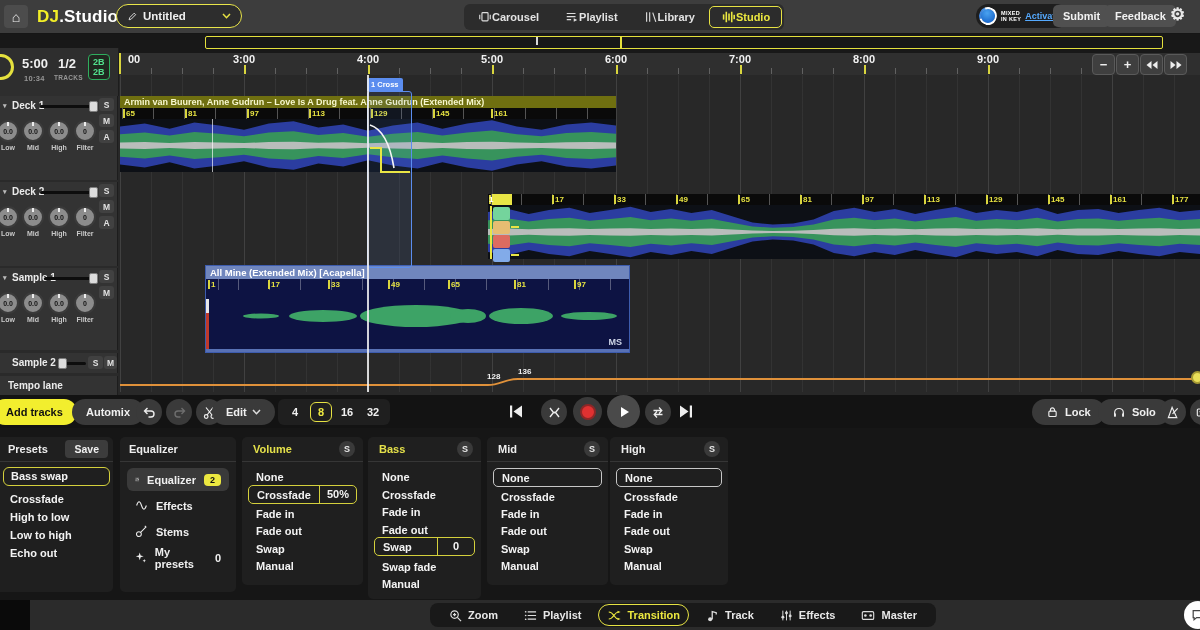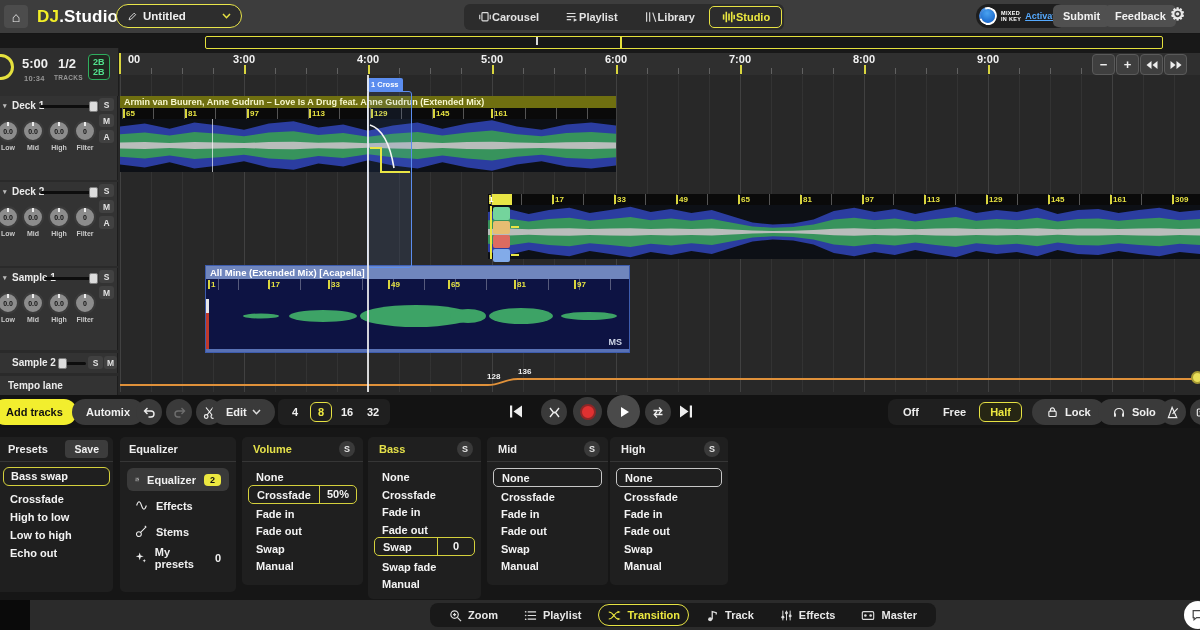--- a/index.html
+++ b/index.html
@@ -276,21 +276,21 @@
           <span class="bn" style="left:377px;">97</span>
         <div class="btk" style="left:436px;"></div>
           <span class="bn" style="left:439px;">113</span>
         <div class="btk" style="left:498px;"></div>
           <span class="bn" style="left:501px;">129</span>
         <div class="btk" style="left:560px;"></div>
           <span class="bn" style="left:563px;">145</span>
         <div class="btk" style="left:622px;"></div>
           <span class="bn" style="left:625px;">161</span>
         <div class="btk" style="left:684px;"></div>
-          <span class="bn" style="left:687px;">309</span>
+          <span class="bn" style="left:687px;">177</span>
       </div>
       <div class="wavebox" style="top:23px;height:54px;">
         <svg id="wave2" width="100%" height="100%" viewBox="0 0 712 54" preserveAspectRatio="none">
             <polygon points="0.0,7.1 20.3,3.9 40.7,9.1 61.0,4.9 81.4,2.8 101.7,8.1 122.1,4.9 142.4,1.8 162.7,7.1 183.1,3.9 203.4,8.1 223.8,4.9 244.1,11.3 264.5,17.5 284.8,19.6 305.1,18.6 325.5,14.4 345.8,6.0 366.2,2.8 386.5,7.1 406.9,3.9 427.2,9.1 447.5,4.9 467.9,1.8 488.2,8.1 508.6,4.9 528.9,7.1 549.3,2.8 569.6,9.1 589.9,4.9 610.3,3.9 630.6,8.1 651.0,4.9 671.3,2.8 691.7,7.1 712.0,4.9 712.0,49.0 691.7,47.0 671.3,51.2 651.0,49.0 630.6,45.9 610.3,50.1 589.9,49.0 569.6,44.9 549.3,51.2 528.9,47.0 508.6,49.0 488.2,45.9 467.9,52.2 447.5,49.0 427.2,44.9 406.9,50.1 386.5,47.0 366.2,51.2 345.8,48.0 325.5,39.6 305.1,35.4 284.8,34.4 264.5,36.5 244.1,42.8 223.8,49.0 203.4,45.9 183.1,50.1 162.7,47.0 142.4,52.2 122.1,49.0 101.7,45.9 81.4,51.2 61.0,49.0 40.7,44.9 20.3,50.1 0.0,47.0" fill="#2b3da0"></polygon>
             <polygon points="0.0,15.2 20.3,13.4 40.7,16.5 61.0,14.0 81.4,12.7 101.7,15.8 122.1,14.0 142.4,12.1 162.7,15.2 183.1,13.4 203.4,15.8 223.8,14.0 244.1,17.7 264.5,21.4 284.8,22.7 305.1,22.0 325.5,19.6 345.8,14.6 366.2,12.7 386.5,15.2 406.9,13.4 427.2,16.5 447.5,14.0 467.9,12.1 488.2,15.8 508.6,14.0 528.9,15.2 549.3,12.7 569.6,16.5 589.9,14.0 610.3,13.4 630.6,15.8 651.0,14.0 671.3,12.7 691.7,15.2 712.0,14.0 712.0,40.0 691.7,38.8 671.3,41.3 651.0,40.0 630.6,38.2 610.3,40.6 589.9,40.0 569.6,37.5 549.3,41.3 528.9,38.8 508.6,40.0 488.2,38.2 467.9,41.9 447.5,40.0 427.2,37.5 406.9,40.6 386.5,38.8 366.2,41.3 345.8,39.4 325.5,34.4 305.1,32.0 284.8,31.3 264.5,32.6 244.1,36.3 223.8,40.0 203.4,38.2 183.1,40.6 162.7,38.8 142.4,41.9 122.1,40.0 101.7,38.2 81.4,41.3 61.0,40.0 40.7,37.5 20.3,40.6 0.0,38.8" fill="#37935c"></polygon>
             <polygon points="0.0,24.0 20.3,23.5 40.7,24.3 61.0,23.6 81.4,23.3 101.7,24.1 122.1,23.6 142.4,23.2 162.7,24.0 183.1,23.5 203.4,24.1 223.8,23.6 244.1,24.6 264.5,25.6 284.8,25.9 305.1,25.7 325.5,25.1 345.8,23.8 366.2,23.3 386.5,24.0 406.9,23.5 427.2,24.3 447.5,23.6 467.9,23.2 488.2,24.1 508.6,23.6 528.9,24.0 549.3,23.3 569.6,24.3 589.9,23.6 610.3,23.5 630.6,24.1 651.0,23.6 671.3,23.3 691.7,24.0 712.0,23.6 712.0,30.4 691.7,30.0 671.3,30.7 651.0,30.4 630.6,29.9 610.3,30.5 589.9,30.4 569.6,29.7 549.3,30.7 528.9,30.0 508.6,30.4 488.2,29.9 467.9,30.8 447.5,30.4 427.2,29.7 406.9,30.5 386.5,30.0 366.2,30.7 345.8,30.2 325.5,28.9 305.1,28.3 284.8,28.1 264.5,28.4 244.1,29.4 223.8,30.4 203.4,29.9 183.1,30.5 162.7,30.0 142.4,30.8 122.1,30.4 101.7,29.9 81.4,30.7 61.0,30.4 40.7,29.7 20.3,30.5 0.0,30.0" fill="#b9bdbb"></polygon>
           </svg>
       </div>
 
       <div class="abs" style="left:2px;top:24px;width:1.5px;height:53px;background:#e9e545;"></div>
@@ -513,26 +513,20 @@
           <path d="M2.5 4.5 h8 m-2.5 -3 l2.8 3 l-2.8 3 M11.5 8.5 h-8 m2.5 -3 l-2.8 3 l2.8 3" fill="none" stroke="#eee" stroke-width="1.3"></path>
         </svg>
     </div>
     <div class="abs" style="left:678px;top:9px;">
       <svg width="16" height="15" viewBox="0 0 16 15">
           <polygon points="2,1.5 2,13.5 10.5,7.5" fill="#eee"></polygon>
           <rect x="11.8" y="1.5" width="2.2" height="12" fill="#eee"></rect>
         </svg>
     </div>
 
-    <div class="abs segbox" style="left:888px;top:4px;">
-      <div class="seg">Off</div>
-      <div class="seg">Free</div>
-      <div class="seg sel">Half</div>
-      <div class="seg">Full</div>
-    </div>
     <div class="abs pill" style="left:1032px;top:4px;">
       <svg width="13" height="14" viewBox="0 0 16 16">
           <rect x="3.5" y="7" width="9" height="6.5" rx="1.2" fill="none" stroke="#eee" stroke-width="1.4"></rect>
           <path d="M5.5 7 V5.5 a2.5 2.5 0 0 1 5 0 V7" fill="none" stroke="#eee" stroke-width="1.4"></path>
         </svg>
       <span>Lock</span>
     </div>
     <div class="abs pill" style="left:1098px;top:4px;">
       <svg width="14" height="14" viewBox="0 0 16 16">
           <path d="M3 11 V9 a5 5 0 0 1 10 0 v2" fill="none" stroke="#eee" stroke-width="1.4"></path>

